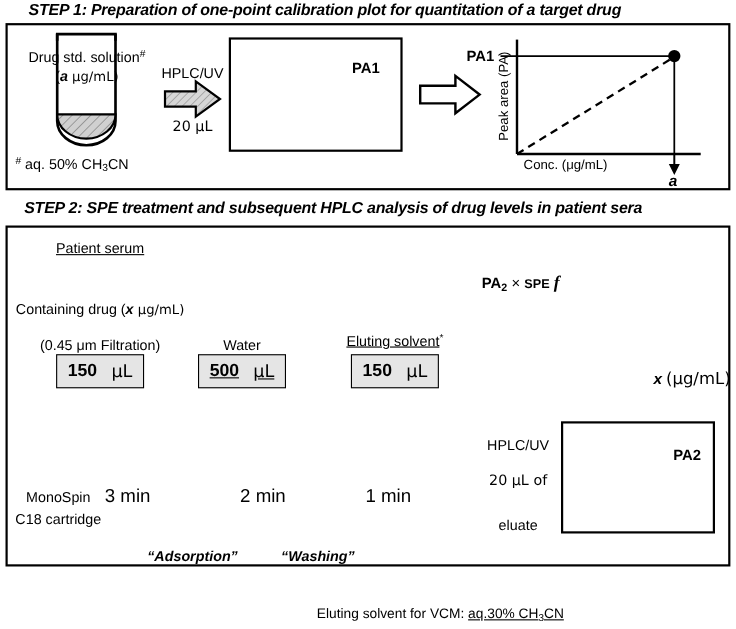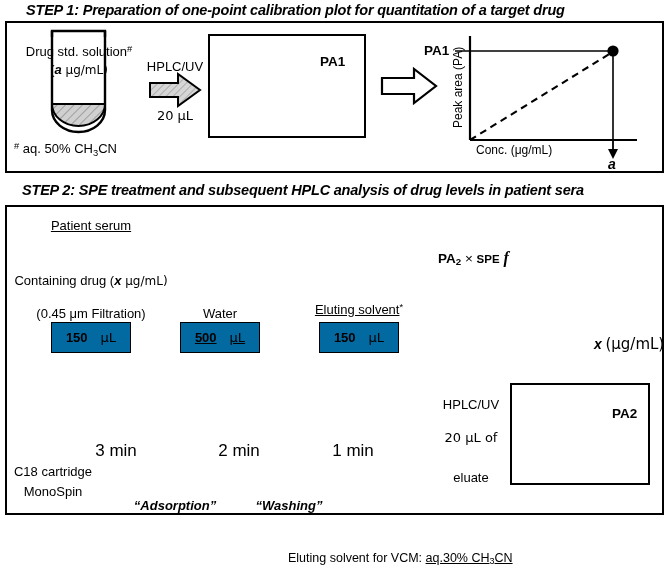--- a/index.html
+++ b/index.html
@@ -45,23 +45,23 @@
   .u { text-decoration: underline; }
   .bi { font-style: italic; font-weight: bold; }
   .mu { font-family: "DejaVu Sans", sans-serif; }
   sub { font-size: 0.72em; vertical-align: -0.25em; }
   sup { font-size: 0.72em; vertical-align: 0.45em; }
 
   .vol-box {
     position: absolute;
     border: 1.4px solid #000;
     box-sizing: border-box;
-    background: #0369a1;
+    background: #e5e5e5;
     display: flex; align-items: center; justify-content: center;
-    font-size: 13px;
+    font-size: 16px;
     font-weight: bold;
     transform: translateX(-50%);
   }
   .vol-box .unit { font-weight: normal; padding-left: 13px; }
 
   .rot-lbl {
     position: absolute;
     font-size: 17px;
     white-space: nowrap;
     transform: translateX(-50%);
@@ -319,21 +319,21 @@
   </div>
 
   <div class="lbl center" style="left:359px; top:302px;">
     <span class="u">Eluting solvent</span><sup>*</sup>
   </div>
   <div class="vol-box" style="left:359px; top:322px; width:80px; height:31px;">
     <span>150</span>
       <span class="unit mu">μL</span>
   </div>
 
-  <div class="lbl center" style="left:53px; top:444px;margin-top:40px;">MonoSpin</div>
+  <div class="lbl center" style="left:53px; top:444px;">MonoSpin</div>
   <div class="lbl center" style="left:53px; top:464px;">C18 cartridge</div>
 
   <div class="rot-lbl" style="left:116px; top:441px;">3 min</div>
   <div class="rot-lbl" style="left:239px; top:441px;">2 min</div>
   <div class="rot-lbl" style="left:353px; top:441px;">1 min</div>
 
   <div class="lbl center" style="left:471px; top:397px;">HPLC/UV</div>
   <div class="lbl center mu" style="left:471px; top:430px;">20 μL of</div>
   <div class="lbl center" style="left:471px; top:470px;">eluate</div>
 

